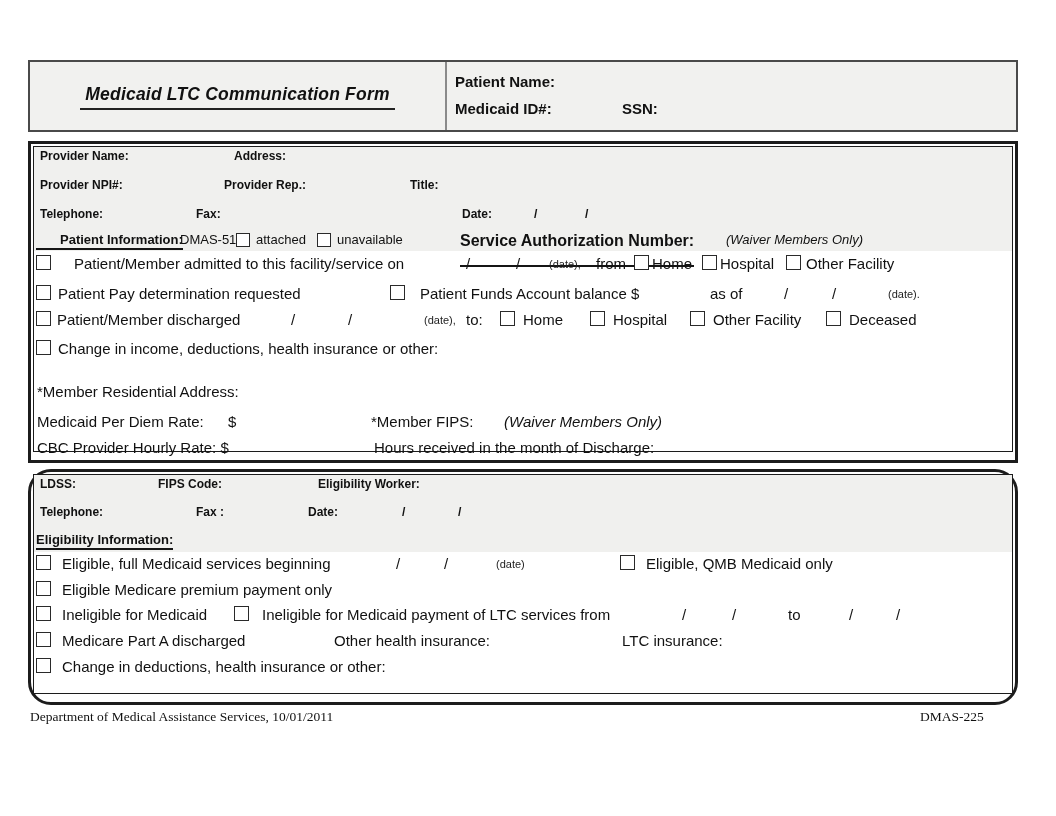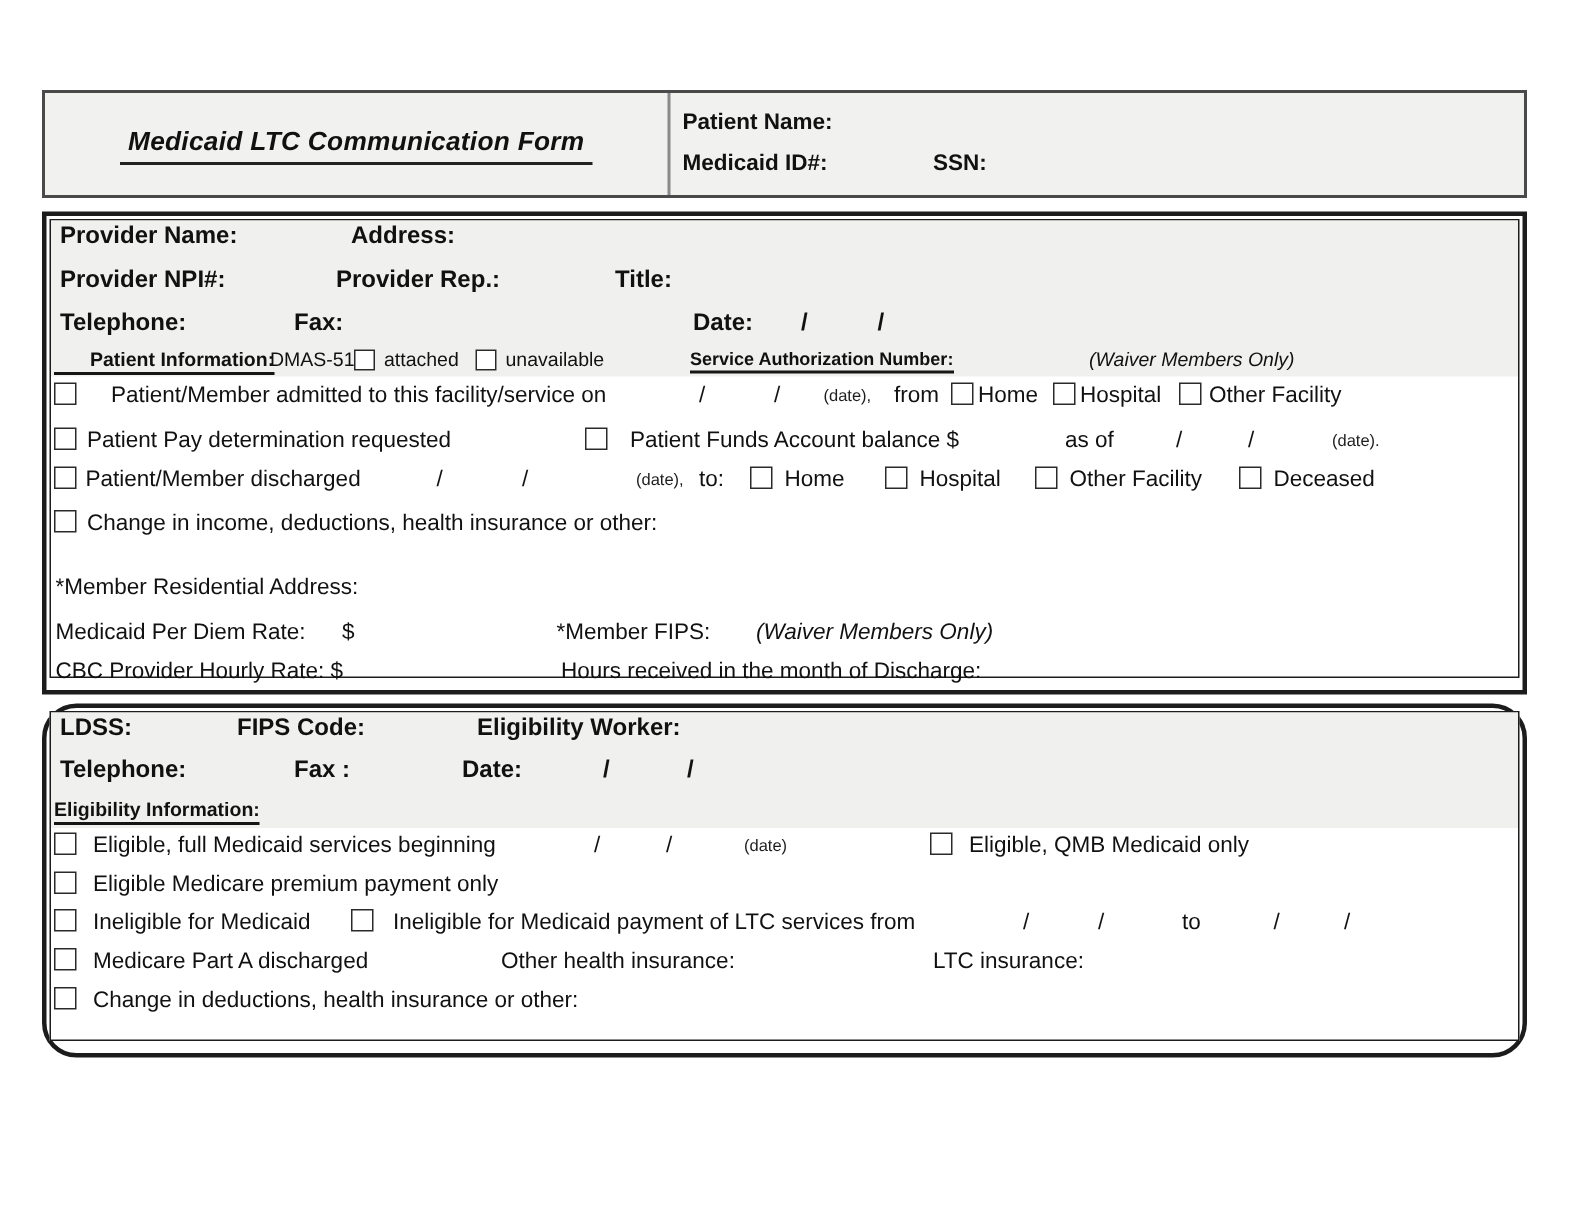--- a/index.html
+++ b/index.html
@@ -15,25 +15,25 @@
               border-bottom:2px solid #222;padding:0 5px 3px 5px;letter-spacing:.2px;}
   .hdr-lbl{position:absolute;font-size:15px;font-weight:bold;white-space:nowrap;}
 
   
   .dbox{position:absolute;left:28px;width:990px;border:3px solid #1c1c1c;background:#ffffff;box-sizing:border-box;}
   .dbox-inner{position:relative;border:1px solid #1c1c1c;margin:2px;background:#ffffff;}
   .gray-cap{position:absolute;left:0;right:0;top:0;background:#f0f0ee;}
 
   .row{position:absolute;left:0;right:0;height:22px;}
   .row span{position:absolute;top:0;white-space:nowrap;}
-  .b15{font-size:16px;font-weight:bold;}
+  .b15{font-size:12px;font-weight:bold;}
   .r15{font-size:15px;}
   .r13{font-size:13px;}
   .b13u{font-size:13px;font-weight:bold;border-bottom:2px solid #151515;padding-bottom:1px;}
-  .b135u{font-size:12px;font-weight:bold;border-bottom:2px solid #151515;padding-bottom:1px;}
+  .b135u{font-size:16px;font-weight:bold;border-bottom:2px solid #151515;padding-bottom:15px;}
   .i13{font-size:13px;font-style:italic;}
   .i15{font-size:15px;font-style:italic;}
   .s11{font-size:11px;color:#1d1d1d;}
   .cb{position:absolute;width:13px;height:13px;border:1.5px solid #2a2a2a;background:#fff;top:2px;box-sizing:content-box;}
   .cb.sm{width:12px;height:12px;}
 
   .footer{position:absolute;left:0;right:0;top:709px;height:20px;
           font-family:"Liberation Serif","DejaVu Serif",serif;font-size:13.5px;color:#111;}
   .footer span{position:absolute;white-space:nowrap;}
 </style>
@@ -208,14 +208,18 @@
         <span class="r15" style="left:588px;">LTC insurance:</span>
       </div>
 
       <div class="row" style="top:183px;">
         <span class="cb" style="left:2px;"></span>
         <span class="r15" style="left:28px;">Change in deductions, health insurance or other:</span>
       </div>
     </div>
   </div>
 
+  <div class="footer">
+    <span style="left:30px;">Department of Medical Assistance Services, 10/01/2011</span>
+    <span style="left:920px;">DMAS-225</span>
+  </div>
 
 </div>
 
 </body></html>

